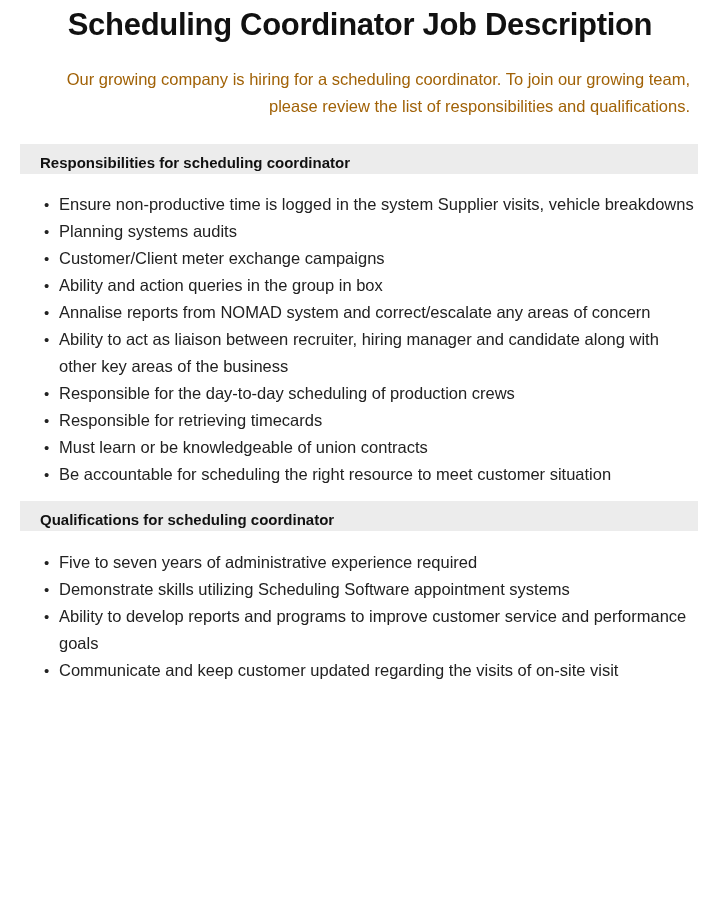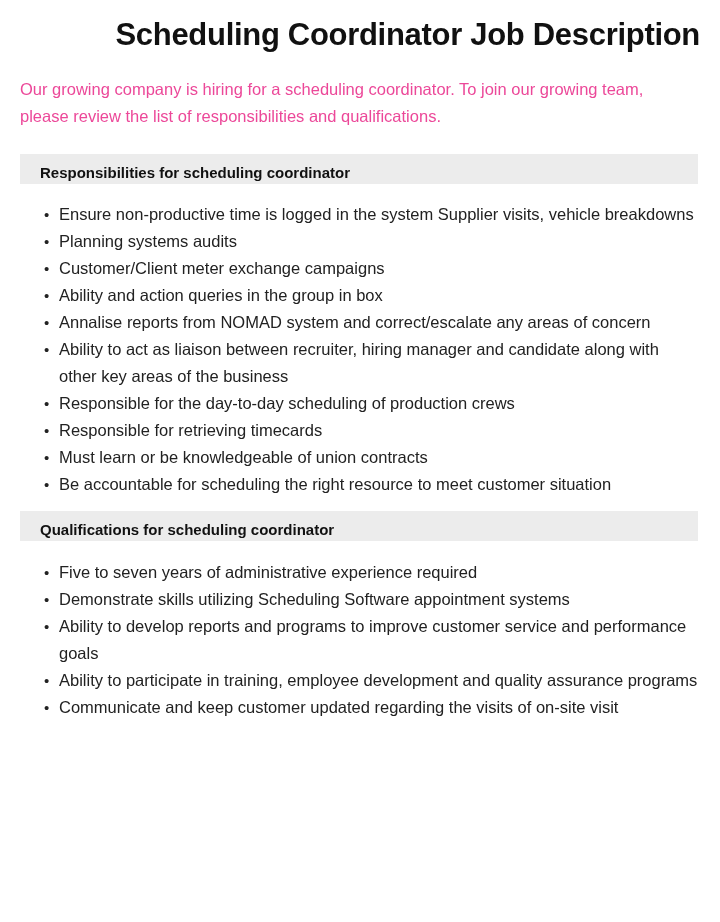--- a/index.html
+++ b/index.html
@@ -18,33 +18,34 @@
   .page {
     width: 720px;
     min-height: 922px;
     background: #ffffff;
     padding: 0;
     position: relative;
   }
   .doc-title {
     font-size: 31px;
     font-weight: bold;
-    text-align: right;
+    text-align: center;
     letter-spacing: -0.3px;
     color: #111111;
     margin: 0;
-    padding: 16px 20px 0 20px;
+    padding: 6px 20px 0 20px;
     line-height: 1.25;
   }
   .intro {
     font-size: 16.5px;
     line-height: 27px;
-    color: #ec4899;
+    color: #a16207;
     margin: 0;
     padding: 21px 30px 0 20px;
+    text-align: right;
   }
   .section {
     margin: 0;
     padding: 0;
   }
   .section-header {
     background: #ececec;
     margin: 24px 22px 0 20px;
     padding: 10px 0 2px 20px;
     font-size: 15px;
@@ -105,18 +106,17 @@
       <li>Be accountable for scheduling the right resource to meet customer situation</li>
     </ul>
   </div>
 
   <div class="section" id="qualifications-section">
     <div class="section-header">Qualifications for scheduling coordinator</div>
     <ul class="section-list">
       <li>Five to seven years of administrative experience required</li>
       <li>Demonstrate skills utilizing Scheduling Software appointment systems</li>
       <li>Ability to develop reports and programs to improve customer service and performance goals</li>
-      <li>Ability to participate in training, employee development and quality assurance programs</li>
       <li>Communicate and keep customer updated regarding the visits of on-site visit</li>
     </ul>
   </div>
 
 </div>
 
 </body></html>

